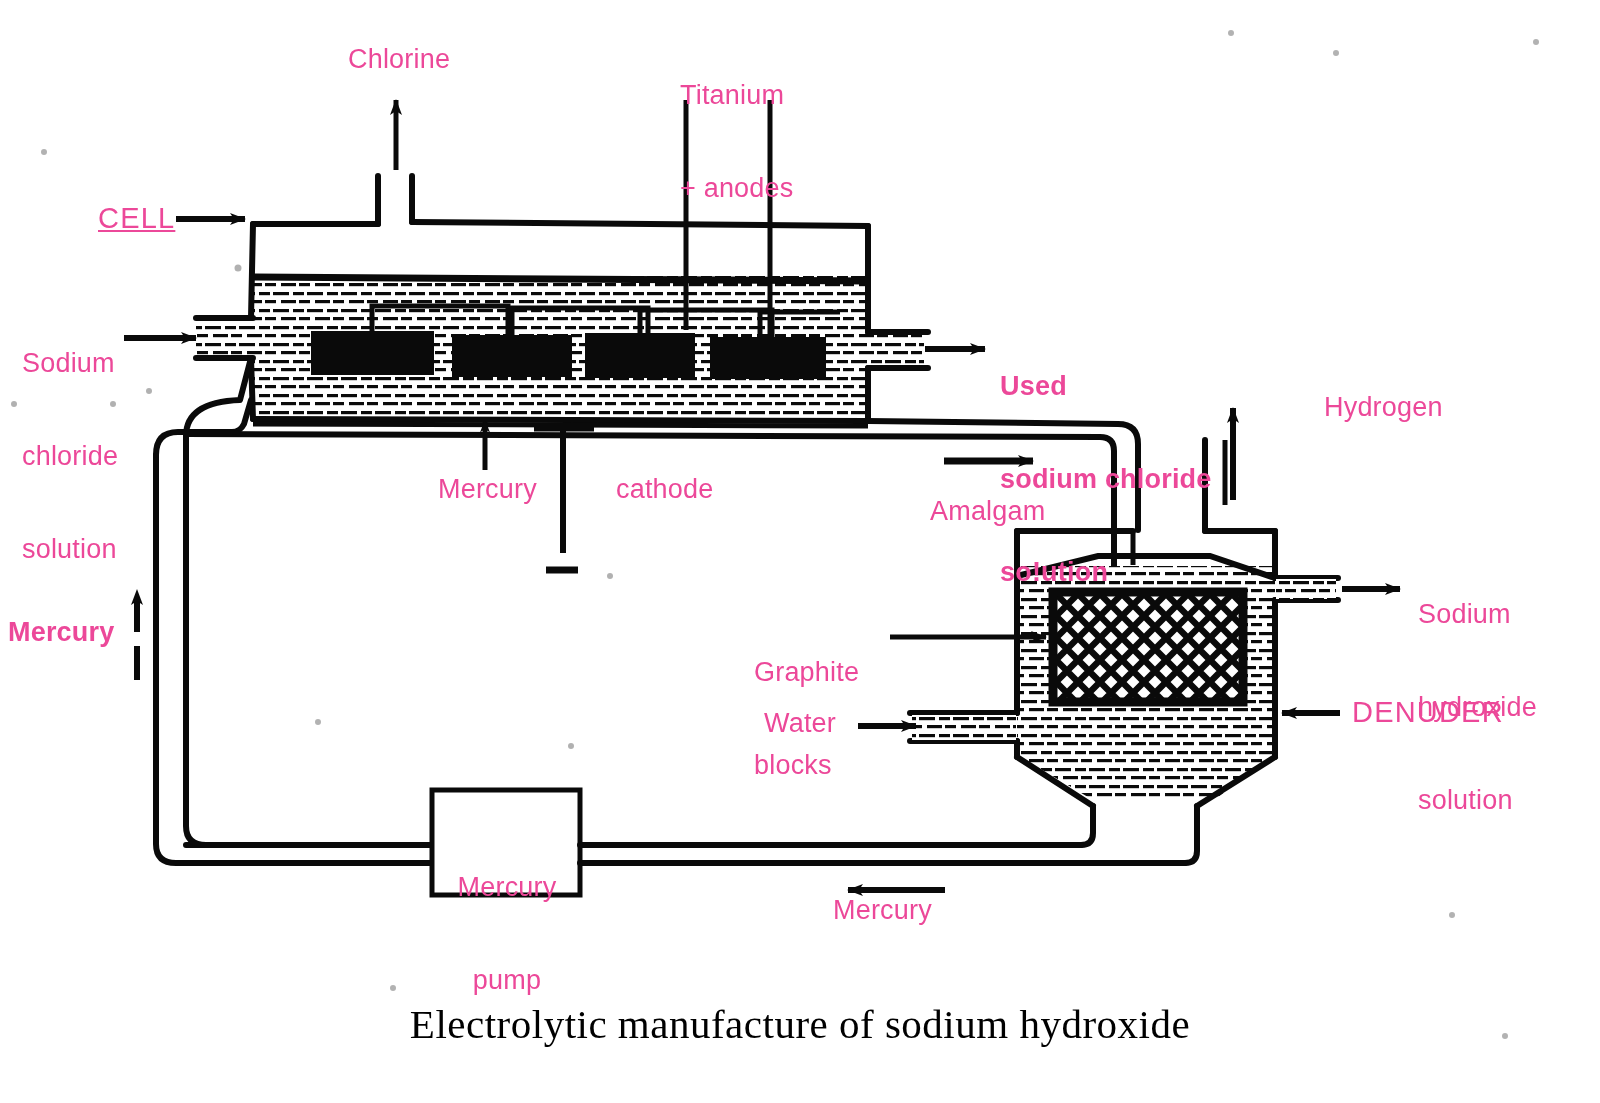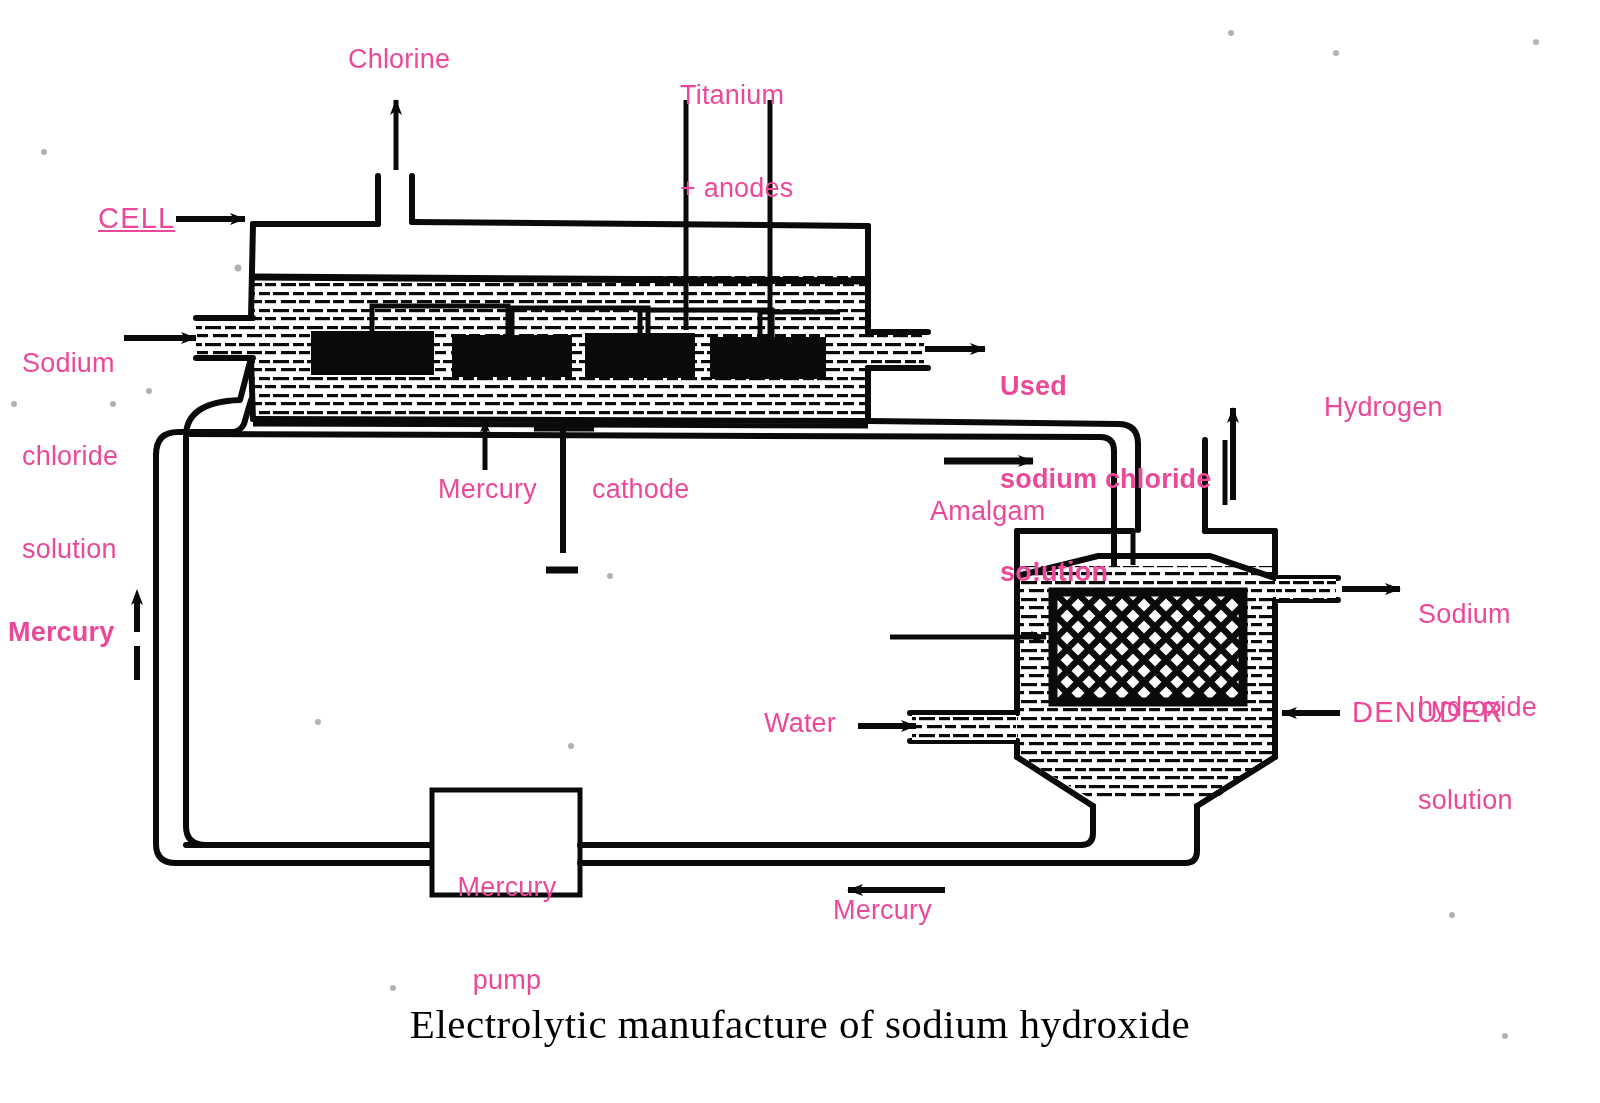--- a/index.html
+++ b/index.html
@@ -284,30 +284,34 @@
   <div class="lbl" style="left:1000px; top:309px;font-weight:bold;">
     <div>Used</div>
     <div>sodium chloride</div>
     <div>so!ution</div>
   </div>
 
   <div class="lbl" style="left:1324px; top:392px;">Hydrogen</div>
 
   <div class="lbl" style="left:438px; top:474px;">Mercury</div>
 
-  <div class="lbl" style="left:592px; top:474px;">cathode</div>
+  <div class="lbl" style="left:616px; top:474px;">cathode</div>
 
   <div class="lbl" style="left:930px; top:496px;">Amalgam</div>
 
   <div class="lbl" style="left:1418px; top:537px;">
     <div>Sodium</div>
     <div>hydroxide</div>
     <div>solution</div>
   </div>
 
+  <div class="lbl" style="left:754px; top:595px;">
+    <div>Graphite</div>
+    <div>blocks</div>
+  </div>
 
   <div class="lbl" style="left:764px; top:708px;">Water</div>
 
   <div class="lbl caps" style="left:1352px; top:697px; font-size:29px;">DENUDER</div>
 
   <div class="lbl bold" style="left:8px; top:617px;">Mercury</div>
 
   <div class="lbl" style="left:451px; top:810px; width:112px; text-align:center;">
     <div>Mercury</div>
     <div>pump</div>

